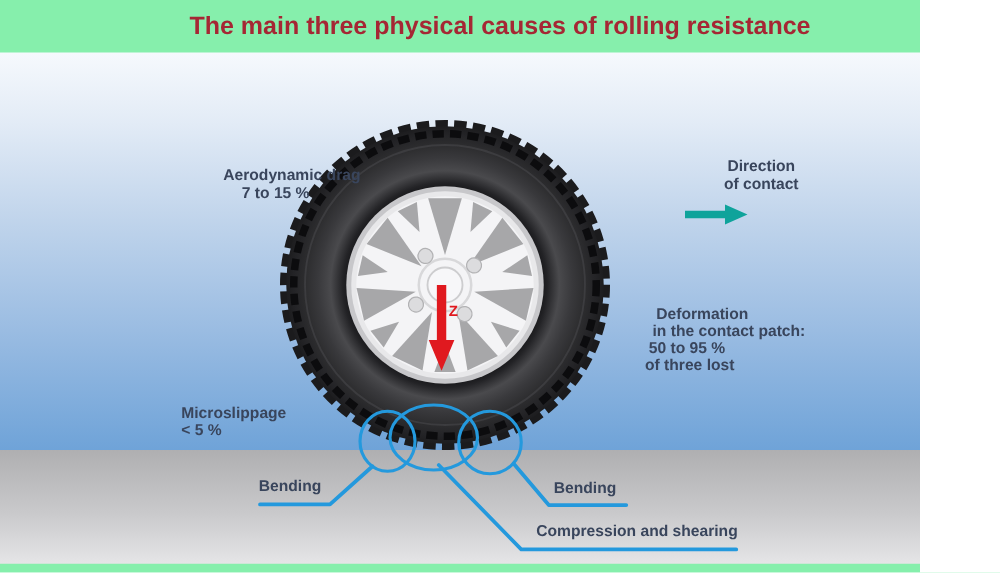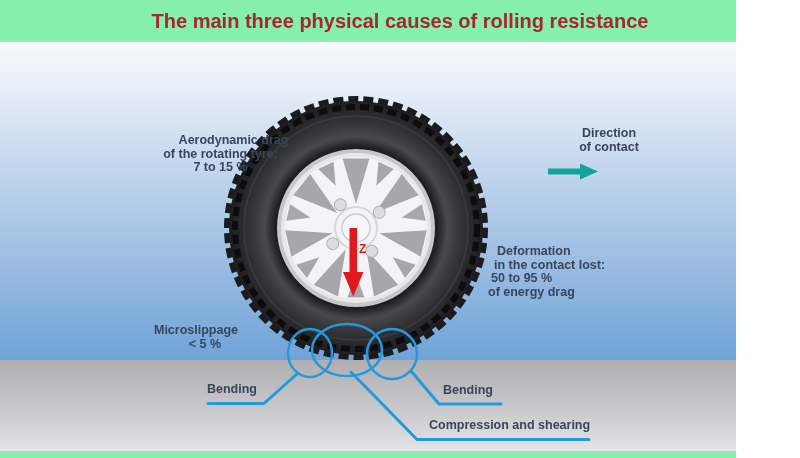--- a/index.html
+++ b/index.html
@@ -10,25 +10,25 @@
   .ground{position:absolute;left:0;top:360px;width:792px;height:91px;
        background:linear-gradient(to bottom,#afafb1 0%,#c9c9cb 55%,#e5e5e7 100%);}
   .title{position:absolute;left:0;top:10px;width:800px;text-align:center;
        font-size:20px;font-weight:bold;color:#a52734;}
   svg.overlay{position:absolute;left:0;top:0;}
   .lbl{position:absolute;font-size:12.5px;font-weight:bold;color:#39455c;line-height:13.5px;}
   .lbl div{white-space:nowrap;}
   .aero{left:143px;top:90px;width:155px;text-align:center;margin-top:44px;}
   .aero .l0{padding-left:26px;}
   .direction{left:534px;top:127px;width:70px;text-align:center;margin-left:40px;}
-  .deform{left:488px;top:245px;width:150px;text-align:left;}
+  .deform{left:516px;top:245px;width:150px;text-align:left;}
   .deform .l0{padding-left:9px;}
   .deform .l1{padding-left:6px;}
   .deform .l2{padding-left:3px;}
-  .micro{left:145px;top:324px;width:120px;text-align:center;}
+  .micro{left:145px;top:324px;width:120px;text-align:left;}
   .micro .l0{padding-right:18px;}
   .bend-left{left:207px;top:383px;}
   .bend-right{left:443px;top:384px;}
   .compress{left:429px;top:419px;}
   .zlab{position:absolute;left:359px;top:242px;font-size:12px;font-weight:bold;color:#e0191f;
         font-family:"Liberation Sans",sans-serif;}
 </style>
 </head>
 <body>
 
@@ -109,34 +109,33 @@
 
     <g fill="none" stroke="#2499dd" stroke-width="3" stroke-linecap="round" stroke-linejoin="round">
       <polyline points="208,403.5 264,403.5 298,373"></polyline>
       <polyline points="411,371 439,404 501,404"></polyline>
       <polyline points="351,372 417,439.5 589,439.5"></polyline>
     </g>
   </svg>
 
   <div class="lbl aero">
     <div class="l0">Aerodynamic drag</div>
-    <div class="l1">of the rotating tyre:</div>
     <div class="l2">7 to 15 %</div>
   </div>
 
   <div class="lbl direction">
     <div>Direction</div>
     <div>of contact</div>
   </div>
 
   <div class="lbl deform">
     <div class="l0">Deformation</div>
-    <div class="l1">in the contact lost:</div>
+    <div class="l1">in the contact patch:</div>
     <div class="l2">50 to 95 %</div>
-    <div class="l3">of energy drag</div>
+    <div class="l3">of three lost</div>
   </div>
 
   <div class="lbl micro">
     <div class="l0">Microslippage</div>
     <div class="l1">&lt; 5 %</div>
   </div>
 
   <div class="lbl bend-left">Bending</div>
   <div class="lbl bend-right">Bending</div>
   <div class="lbl compress">Compression and shearing</div>

